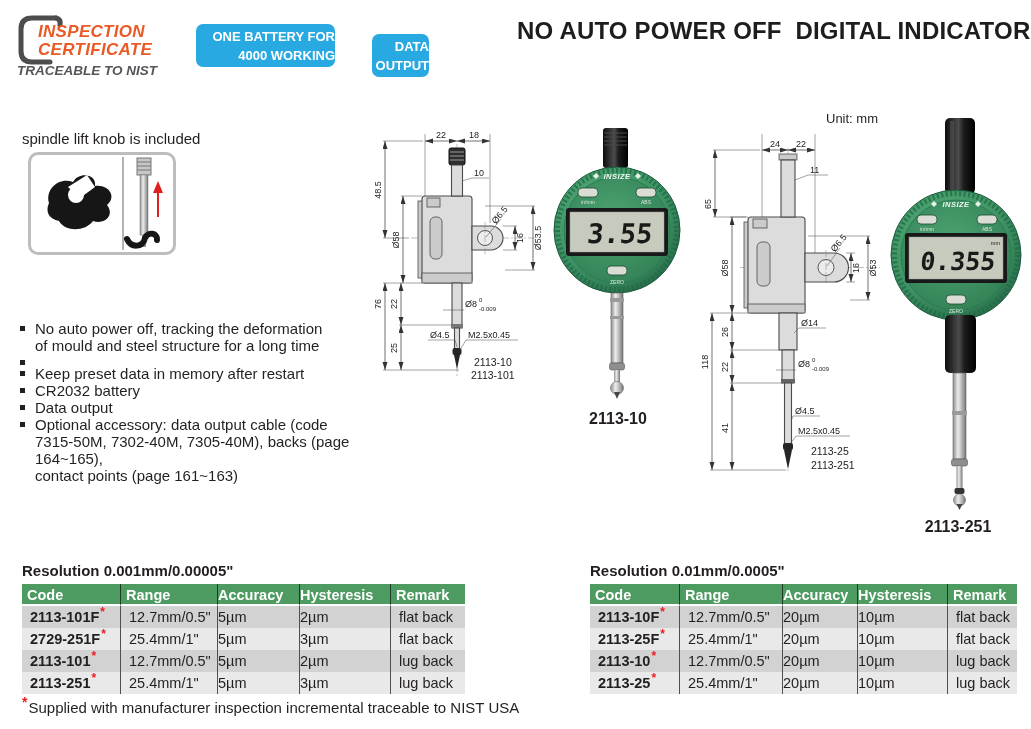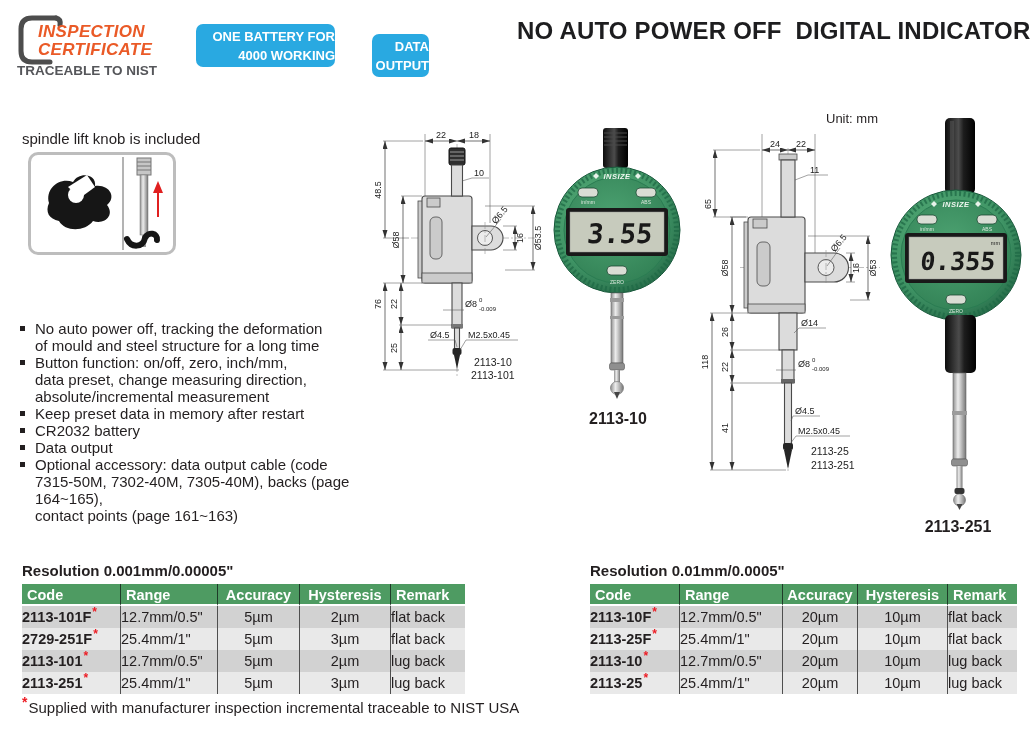--- a/index.html
+++ b/index.html
@@ -2,21 +2,21 @@
 <html><head>
 <meta charset="utf-8">
 <style>
   html,body{margin:0;padding:0;background:#fff}
   .page{position:relative;width:1031px;height:729px;background:#fff;overflow:hidden;
         font-family:"Liberation Sans",sans-serif;color:#231f20}
   .abs{position:absolute}
 
   
   .logo-line{position:absolute;font-style:italic;font-weight:bold;color:#ea5a27;letter-spacing:.3px;font-size:17px;white-space:nowrap}
-  .logo-tag{position:absolute;font-weight:bold;color:#55565a;font-size:13.5px;white-space:nowrap}
+  .logo-tag{position:absolute;font-style:italic;font-weight:bold;color:#55565a;font-size:13.5px;white-space:nowrap}
   .badge{position:absolute;background:#29a9e1;color:#fff;border-radius:7px;text-align:right;
          font-weight:bold;font-size:13px;line-height:19px;padding-top:3px;box-sizing:border-box}
   .title{position:absolute;left:517px;top:17px;font-size:24px;font-weight:bold;color:#1d1d1f;white-space:pre;letter-spacing:.2px}
   .unit{position:absolute;left:826px;top:111px;font-size:13px}
 
   
   .spindle-note{position:absolute;left:22px;top:130px;font-size:15px}
   .spindle-fig{position:absolute;left:28px;top:152px;width:148px;height:103px;border:3px solid #bdbdbd;
                border-radius:10px;background:#fff;box-sizing:border-box;overflow:hidden}
 
@@ -42,22 +42,22 @@
   
   .lcdtext{font-family:"DejaVu Sans Mono",monospace;font-weight:bold;fill:#191919}
 
   
   .spec{position:absolute}
   .spec .ttl{font-size:15px;font-weight:bold;margin:0 0 5px 0}
   .tbl{display:grid}
   .row{display:contents}
   .th{background:#4e9b62;color:#fff;font-weight:bold;font-size:14.5px;height:22px;line-height:22px;
       padding-left:5px;border-right:1px solid #1e3b28;border-bottom:2px solid #fff;box-sizing:border-box}
-  .td{height:22px;line-height:22px;font-size:14.5px;padding-left:0;border-right:1px solid #4f4f4f;box-sizing:border-box;white-space:nowrap}
-  .c{text-align:center;padding-left:0}
+  .td{height:22px;line-height:22px;font-size:14.5px;padding-left:8px;border-right:1px solid #4f4f4f;box-sizing:border-box;white-space:nowrap}
+  .c{padding-left:0}
   .last{border-right:none}
   .r0 .td{background:#d2d2d2}
   .r1 .td{background:#e9e9e9}
   .code{font-weight:bold}
   .ast{color:#ed1c24;font-weight:bold;font-size:12px;vertical-align:super;line-height:0;margin-left:1px}
   .footnote{position:absolute;left:22px;top:699px;font-size:15px}
   .fnast{color:#ed1c24;font-weight:bold;font-size:14px;vertical-align:super;line-height:0;margin-right:1px}
 </style>
 </head>
 <body>
@@ -143,25 +143,20 @@
   <div class="features">
     <div class="feat">
         <span class="bullet"></span>
       <div>
           <div>No auto power off, tracking the deformation</div>
            <div>of mould and steel structure for a long time</div>
         </div>
       </div>
     <div class="feat">
         <span class="bullet"></span>
-      <div>
-          <div>Button function: on/off, zero, inch/mm,</div>
-           <div>data preset, change measuring direction,</div>
-           <div>absolute/incremental measurement</div>
-        </div>
       </div>
     <div class="feat">
         <span class="bullet"></span>
       <div>
           <div>Keep preset data in memory after restart</div>
         </div>
       </div>
     <div class="feat">
         <span class="bullet"></span>
       <div>

